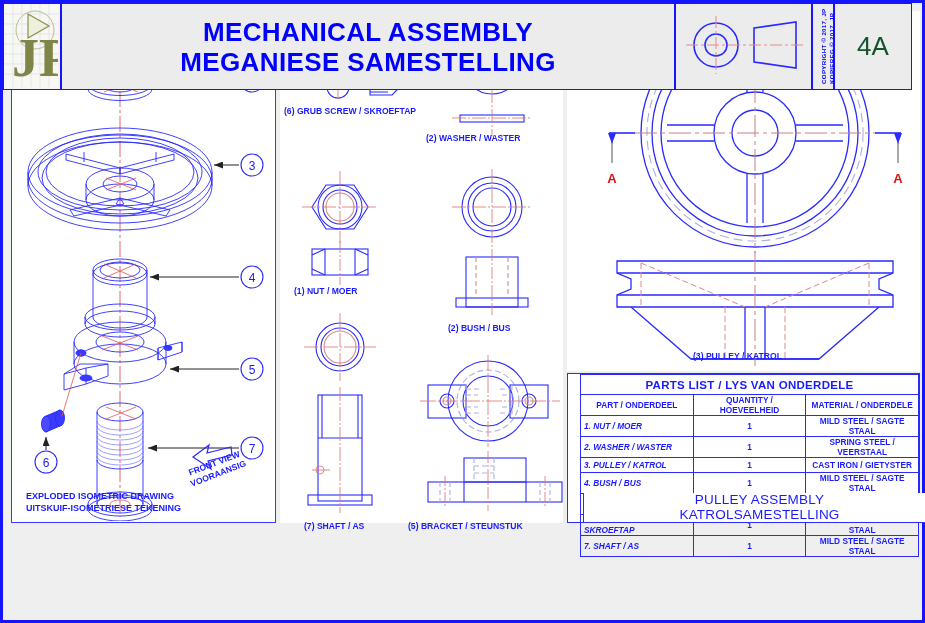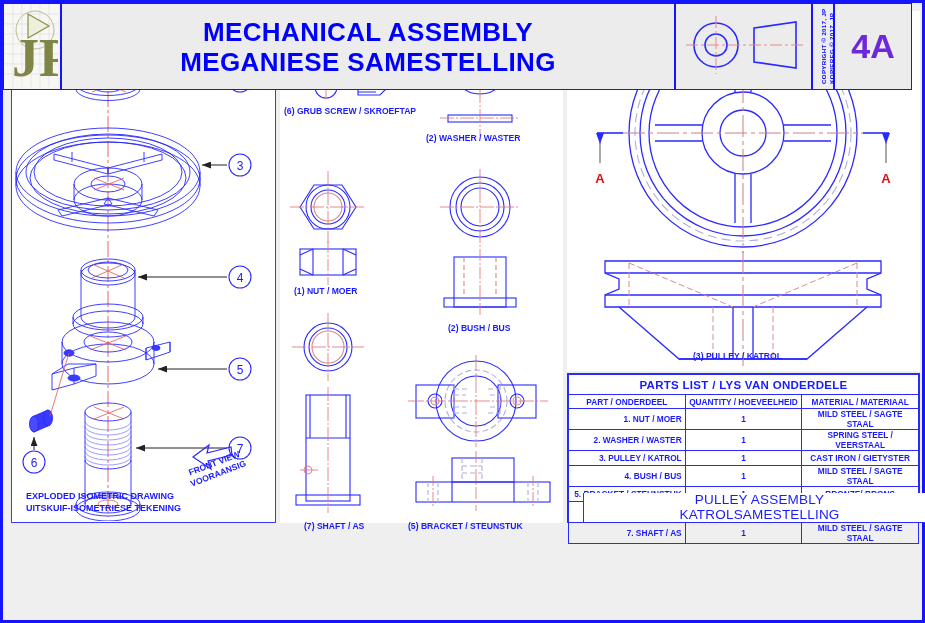--- a/index.html
+++ b/index.html
@@ -2,21 +2,21 @@
 <html><head>
 <meta charset="utf-8">
 <style>
   html,body{margin:0;padding:0;background:#fff;}
   body{width:925px;height:623px;overflow:hidden;
        font-family:"Liberation Sans",sans-serif;}
   .sheet{position:relative;width:925px;height:623px;background:#efefef;
          box-sizing:border-box;border:3px solid #1414ff;}
   svg{display:block;}
   
-  .panel{position:absolute;background:#fff;border:1.4px solid #2a2aff;box-sizing:border-box;}
+  .panel{position:absolute;background:#fff;border:1.4px solid #2a2aff;box-sizing:border-box;padding-left:12px;}
   .panel.plain{background:#fdfdfd;border:none;}
   
   #exploded-panel{left:8px;top:8px;width:265px;height:512px;background:#fff;
                   border:1.5px solid #3a3aff;}
   
   #details-panel{left:277px;top:8px;width:283px;height:512px;background:#fff;border:none;}
   
   #pulley-panel{left:564px;top:8px;width:353px;height:360px;background:#fff;border:none;}
   
   #parts-panel{left:564px;top:370px;width:353px;height:150px;background:#fff;
@@ -25,42 +25,42 @@
   #titleblock{left:8px;top:528px;width:909px;height:87px;background:#ececec;
               border:none;}
   .lbl{position:absolute;font-size:8.6px;font-weight:bold;color:#1a1aff;
        white-space:nowrap;}
   
   table.pl{width:100%;height:100%;border-collapse:collapse;table-layout:fixed;}
   table.pl td,table.pl th{border:1.1px solid #2a2aff;color:#1a1aff;
        font-size:8.3px;font-weight:bold;padding:0 3px;height:14px;}
   table.pl th.t{font-size:11.5px;height:19px;text-align:center;letter-spacing:.3px;}
   table.pl th.h{text-align:center;font-size:8.3px;height:13px;}
-  td.left{text-align:right;}
+  td.left{text-align:left;font-style:italic;}
   td.ctr{text-align:center;}
   
   #asmname{position:absolute;left:564px;top:490px;width:353px;height:30px;
            background:#fff;border:1.6px solid #2a2aff;border-top:none;
            box-sizing:border-box;display:flex;flex-direction:column;
            align-items:center;justify-content:center;margin-left:16px;}
   #asmname div{font-size:13.5px;color:#1a1aff;line-height:14.5px;
                letter-spacing:.2px;}
   
   .tb-cell{position:absolute;box-sizing:border-box;border:1.8px solid #1414ff;
            background:#ececec;}
   #tb-logo{left:0;top:0;width:58px;height:87px;background:#f4f4f4;overflow:hidden;}
   #tb-main{left:58px;top:0;width:614px;height:87px;display:flex;
            flex-direction:column;align-items:center;justify-content:center;}
   #tb-main .t1{font-size:26px;font-weight:bold;color:#0000ff;line-height:30px;
                letter-spacing:.4px;}
   #tb-proj{left:672px;top:0;width:137px;height:87px;}
   #tb-copy{left:809px;top:0;width:22px;height:87px;}
   #tb-num{left:831px;top:0;width:78px;height:87px;display:flex;
           align-items:center;justify-content:center;}
-  #tb-num span{font-size:34px;font-weight:bold;color:#6d28d9;}
+  #tb-num span{font-size:26px;font-weight:normal;color:#14532d;}
   .vtext{position:absolute;transform-origin:0 0;transform:rotate(-90deg);
          font-size:6.2px;font-weight:bold;color:#0000ff;white-space:nowrap;
          letter-spacing:.3px;}
   
   #exp-cap{position:absolute;left:14px;bottom:8px;font-size:9px;font-weight:bold;
            color:#1a1aff;line-height:11.5px;white-space:nowrap;}
   #fv-note{position:absolute;left:182px;top:466px;font-size:8.6px;font-weight:bold;
            color:#1a1aff;line-height:10.5px;white-space:nowrap;
            transform:rotate(-21deg);transform-origin:0 0;text-align:center;}
 </style>
@@ -397,21 +397,21 @@
 
   <div class="panel" id="parts-panel">
     <table class="pl">
       <thead>
         <tr>
             <th class="t" colspan="3">PARTS LIST / LYS VAN ONDERDELE</th>
           </tr>
         <tr>
           <th class="h" style="width:44%">PART / ONDERDEEL</th>
           <th class="h" style="width:29%">QUANTITY / HOEVEELHEID</th>
-          <th class="h" style="width:27%">MATERIAL / MATERIAAL</th>
+          <th class="h" style="width:27%">MATERIAL / ONDERDELE</th>
         </tr>
       </thead>
       <tbody>
         <tr>
           <td class="left">1. NUT / MOER</td>
           <td class="ctr">1</td>
           <td class="ctr">MILD STEEL / SAGTE STAAL</td>
         </tr>
         <tr>
           <td class="left">2. WASHER / WASTER</td>

